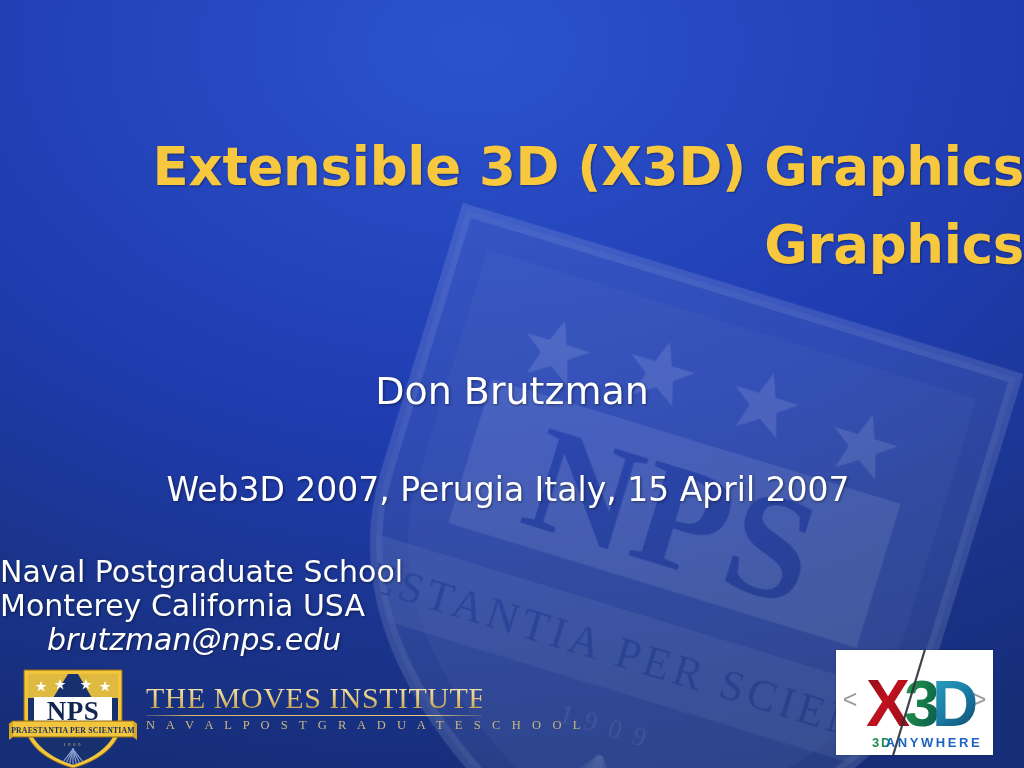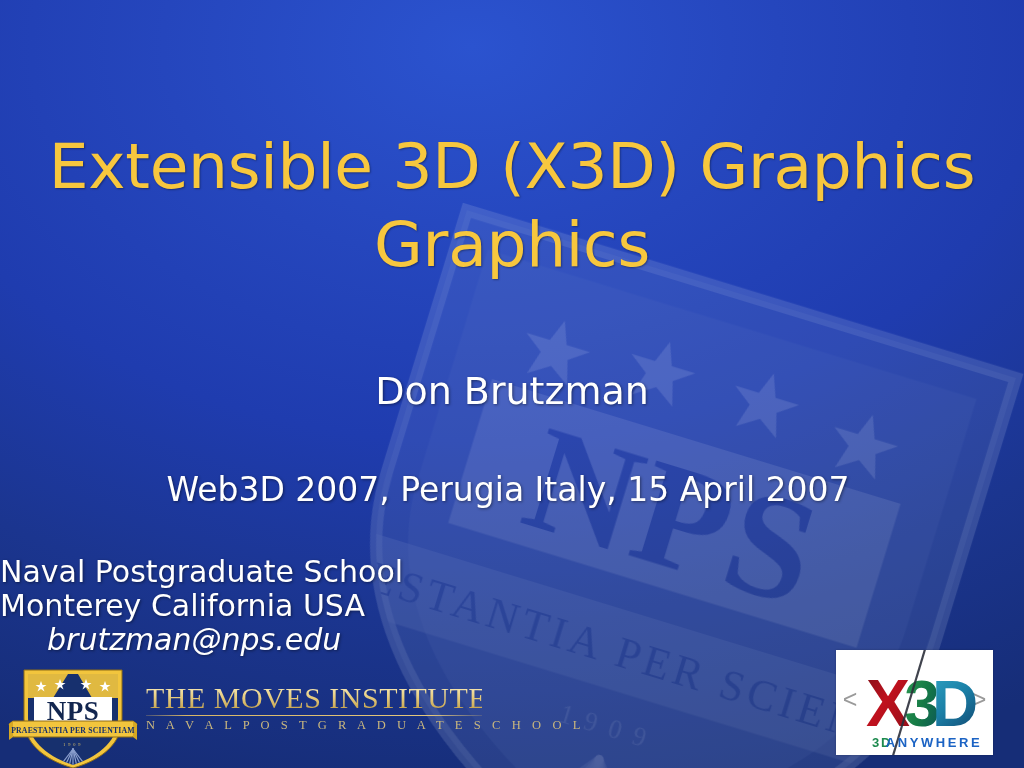--- a/index.html
+++ b/index.html
@@ -42,25 +42,26 @@
   .title-block {
     position: absolute;
     left: 0;
     top: 128px;
     width: 1024px;
     text-align: center;
     pointer-events: none;
   }
   .title-line {
     color: #F7C73E;
-    font-size: 63px;
+    font-size: 53px;
     line-height: 78px;
-    font-weight: 400;
+    font-weight: 700;
     letter-spacing: -0.3px;
     text-shadow: 1px 1px 2px rgba(0,0,0,0.35);
+    text-align: right;
   }
 
   
   .presenter {
     position: absolute;
     left: 0;
     top: 368px;
     width: 1024px;
     text-align: center;
     color: #ffffff;

